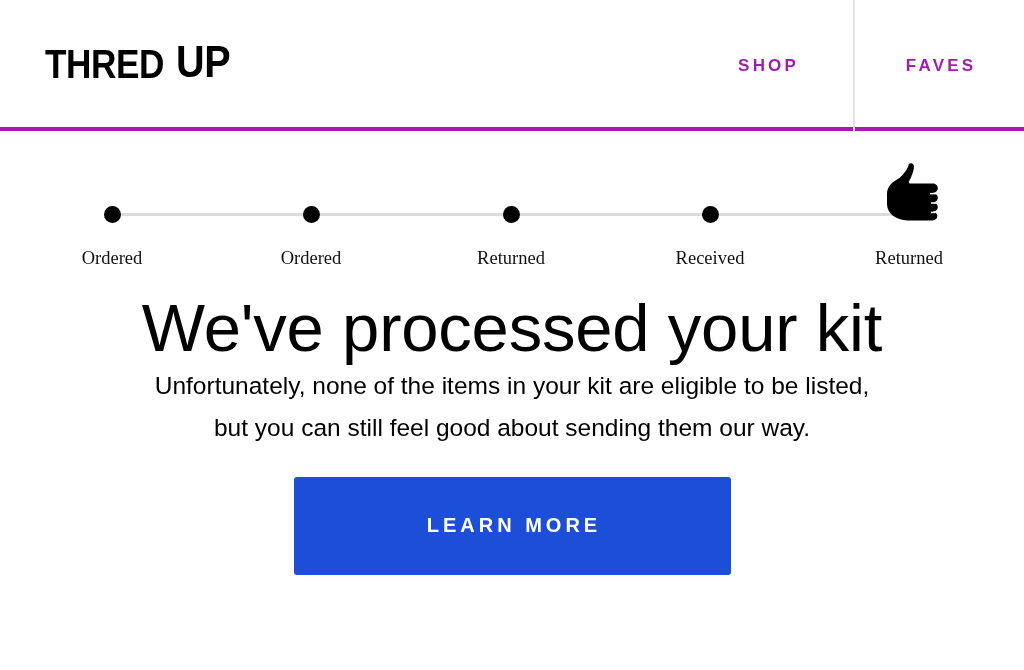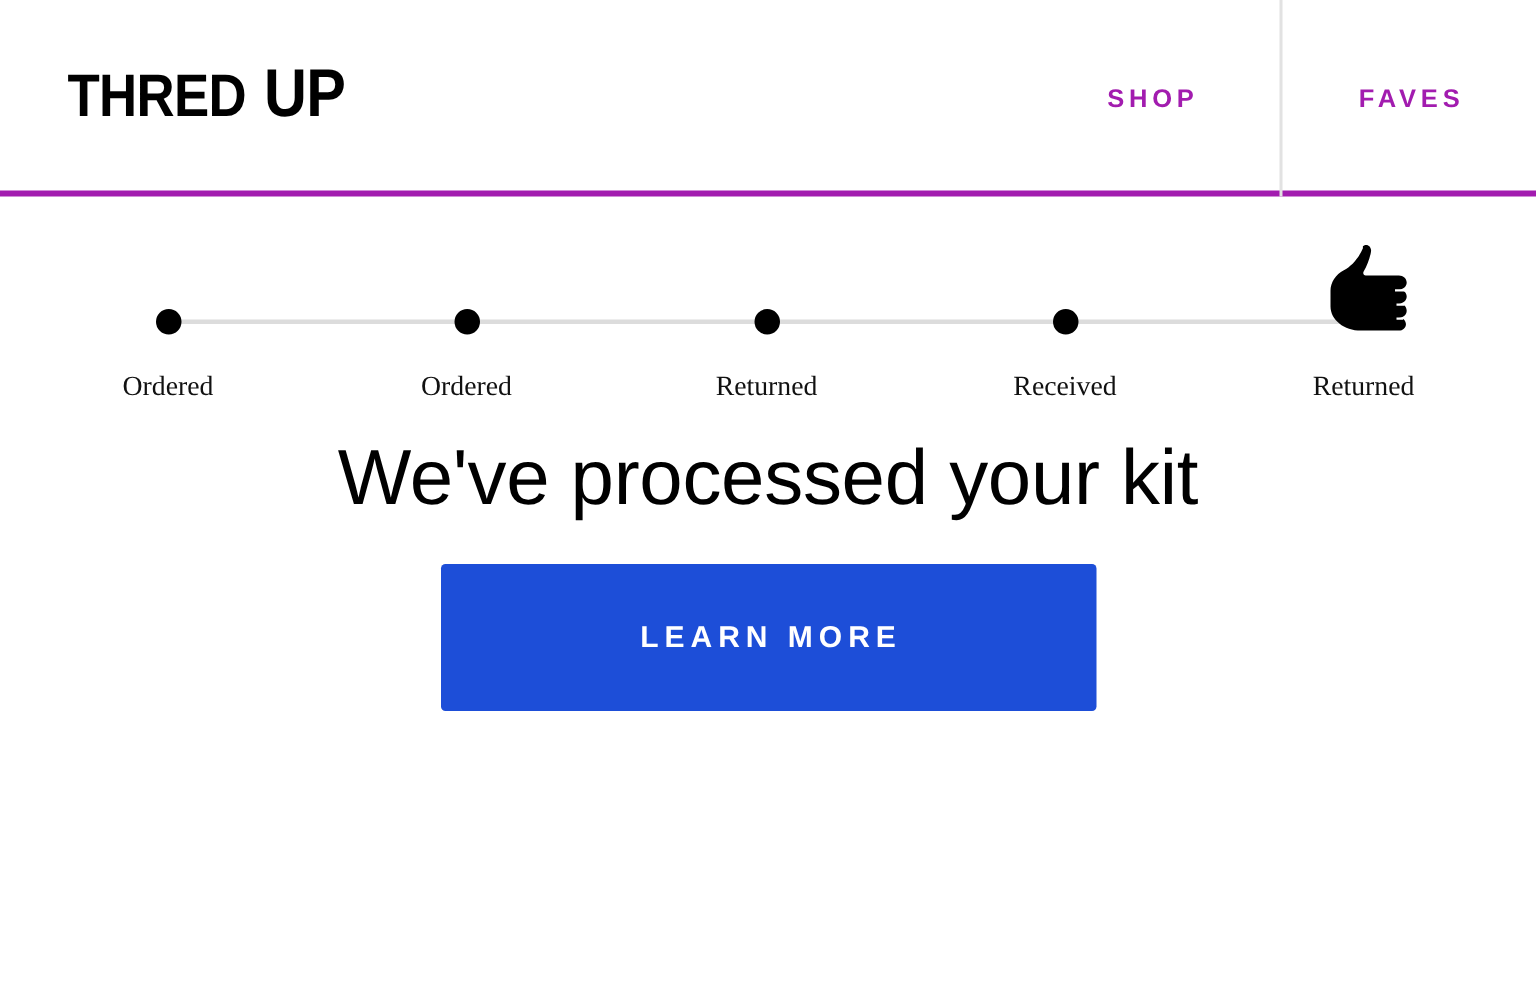--- a/index.html
+++ b/index.html
@@ -141,21 +141,21 @@
   .hero {
     position: absolute;
     left: 0;
     top: 291px;
     width: 1024px;
     text-align: center;
   }
   .hero-title {
     margin: 0;
     padding: 0;
-    font-size: 52px;
+    font-size: 67px;
     font-weight: 400;
     line-height: 1.1;
     letter-spacing: -0.2px;
     color: #000000;
   }
   .hero-body {
     margin: 0;
     padding: 0;
     font-size: 24.5px;
     font-weight: 400;
@@ -264,18 +264,22 @@
     </div>
     <div class="step-label">Returned</div>
   </div>
 
 </div>
 
 <main class="hero">
 
   <h1 class="hero-title">We've processed your kit</h1>
 
+  <p class="hero-body">
+    <span class="hero-body-line">Unfortunately, none of the items in your kit are eligible to be listed,</span>
+    <span class="hero-body-line">but you can still feel good about sending them our way.</span>
+  </p>
 
   <div class="cta-wrap">
     <button class="cta-button">LEARN MORE</button>
   </div>
 
 </main>
 
 </body></html>

